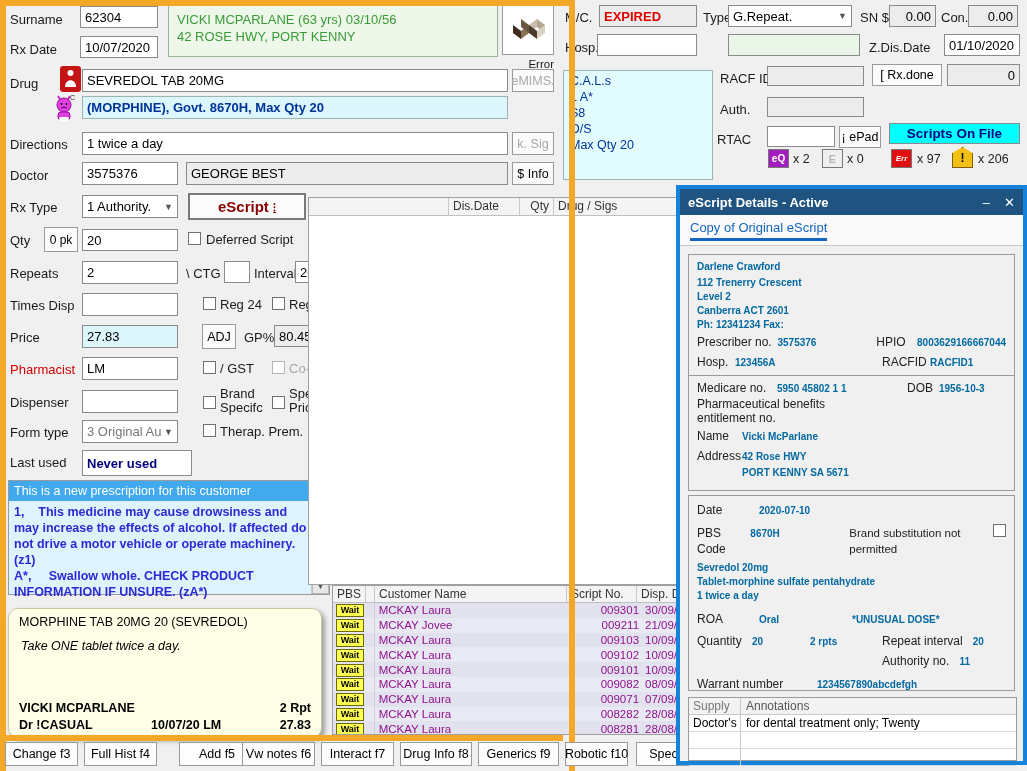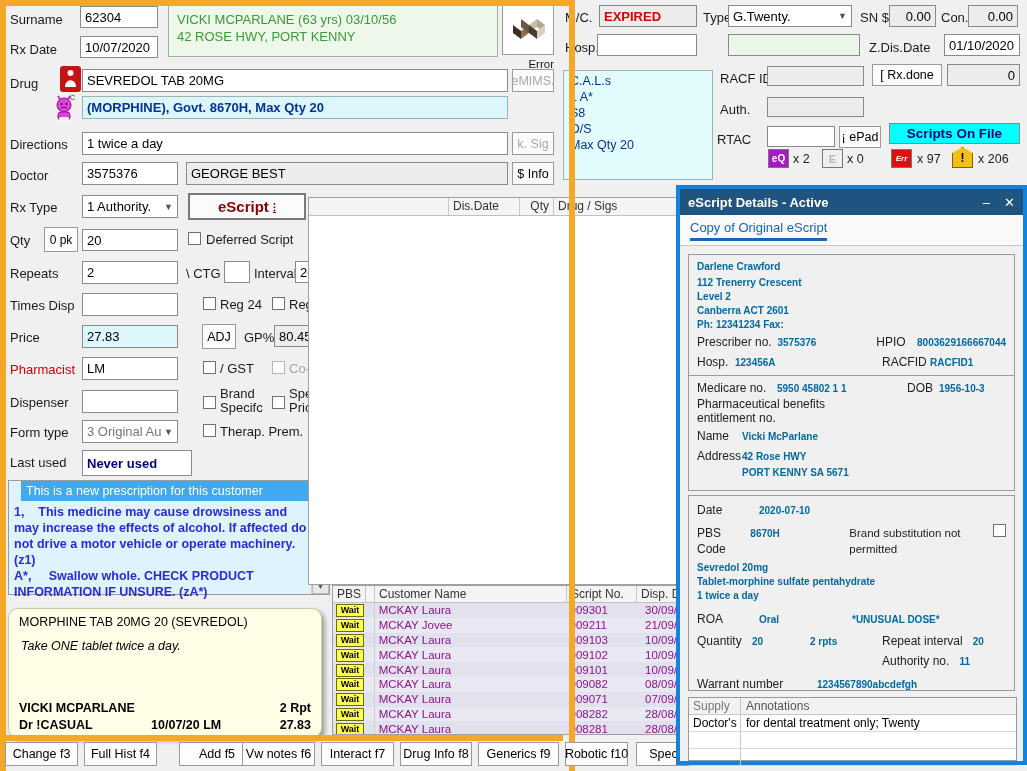--- a/index.html
+++ b/index.html
@@ -15,41 +15,41 @@
   .arr{margin-left:auto;font-size:9px;color:#555;padding-left:3px;}
   .right{justify-content:flex-end;}
   
   .frame{position:absolute;left:0;top:0;width:563px;height:771px;border:6px solid var(--frame);z-index:5;pointer-events:none;}
   .frame-strip{position:absolute;left:0;top:735px;width:563px;height:6px;background:var(--frame);z-index:5;pointer-events:none;}
   
   .patientbox{left:168px;top:5px;width:330px;height:52px;background:#EDF8EA;border:1px solid #9ab49a;padding:5px 8px;color:#3A9A35;font-size:13px;line-height:17px;}
   .errlogo{left:502px;top:5px;width:52px;height:50px;background:#fff;border:1px solid #9a9a9a;display:flex;align-items:center;justify-content:center;}
   .cyanbar{background:#DCF6FB;border:1px solid #9ab4b4;color:#003399;}
   
-  .notes{left:8px;top:480px;width:322px;height:115px;border:1px solid #9a9a9a;background:#DFF3FE;padding-left:12px;}
+  .notes{left:8px;top:480px;width:322px;height:115px;border:1px solid #9a9a9a;background:#DFF3FE;}
   .notes-head{height:20px;background:var(--notesblue);color:#fff;font-size:12.5px;display:flex;align-items:center;padding:0 5px;}
   .notes-body{position:absolute;left:0;top:20px;right:17px;bottom:0;padding:3px 5px;color:#2B2BD5;font-weight:700;font-size:12.5px;line-height:16px;white-space:pre-wrap;}
   .sbar{position:absolute;right:0;top:20px;bottom:0;width:17px;background:#F2F2F2;border-left:1px solid #c8c8c8;}
   .sarr{position:absolute;left:0;width:17px;height:16px;background:#E8E8E8;border:1px solid #b8b8b8;font-size:8px;color:#555;display:flex;align-items:center;justify-content:center;box-sizing:border-box;}
   
   .ylabel{left:8px;top:608px;width:314px;height:130px;background:#FFFFE8;border:1px solid #c9c9a2;border-radius:10px;box-shadow:3px 3px 5px rgba(0,0,0,.35);padding:6px 10px;font-size:12.5px;z-index:2;}
   .ylabel .row{position:absolute;left:10px;right:10px;display:flex;justify-content:space-between;font-weight:700;}
   
   .fbtn{top:742px;height:24px;z-index:6;background:#FDFDFD;border:1px solid #9a9a9a;}
   
   .htable{left:308px;top:197px;width:370px;height:388px;background:#fff;border:1px solid #a0a0a0;}
   .thead{display:flex;height:17px;background:#F4F4F4;border-bottom:1px solid #c0c0c0;font-size:12px;color:#333;}
   .thead>div{border-right:1px solid #c8c8c8;padding:1px 4px;box-sizing:border-box;white-space:nowrap;overflow:hidden;}
   .qtable{left:332px;top:585px;width:346px;height:150px;background:#fff;border:1px solid #a0a0a0;overflow:hidden;}
   .qrow{display:flex;height:14.8px;align-items:center;font-size:11.5px;color:#90118C;white-space:nowrap;}
   .qrow:nth-child(odd){background:#E9E9F4;}
   .qrow:nth-child(even){background:#E2E2EF;}
   .wait{display:inline-block;width:26px;height:11px;line-height:11px;background:var(--waityellow);border:1px solid #6b6b00;color:#000;font-size:9px;font-weight:700;text-align:center;margin-left:3px;}
   .qc-badge{width:33px;} .qc-gap{width:8px;border-right:1px solid #d0d0d0;height:100%;} 
-  .qc-name{width:192px;padding-left:4px;} .qc-script{width:70px;text-align:left;} .qc-date{flex:1;text-align:left;padding-left:6px;}
+  .qc-name{width:192px;padding-left:4px;} .qc-script{width:70px;text-align:right;} .qc-date{flex:1;text-align:left;padding-left:6px;}
   
   .cals{left:563px;top:70px;width:150px;height:110px;background:#E2FBFD;border:1px solid #9ab4b4;color:#003399;font-size:12.5px;padding:2px 6px;line-height:16px;}
   .cyanbtn{background:var(--cyan);color:#000080;font-weight:700;font-size:13.5px;border:1px solid #8a8a8a;}
   .cnt-ico{position:absolute;width:21px;height:19px;display:flex;align-items:center;justify-content:center;font-weight:700;color:#fff;border:1px solid #777;box-sizing:border-box;}
   .cnt-txt{position:absolute;font-size:12.5px;color:#222;}
   
   .dlg{position:absolute;left:676px;top:185px;width:351px;height:580px;border:4px solid var(--dlgblue);background:#F0F0F0;z-index:10;box-sizing:border-box;}
   .dlg-title{height:26px;background:var(--dlgtitle);color:#fff;display:flex;align-items:center;padding:0 8px;font-size:13px;font-weight:600;}
   .dlg-title .winbtn{margin-left:14px;font-size:13px;font-weight:400;}
   .dlg-tabs{height:31px;background:#FAFAFA;border-bottom:1px solid #c8c8c8;padding:5px 0 0 10px;box-sizing:border-box;}
@@ -289,21 +289,21 @@
         <span class="qc-name">MCKAY Laura</span>
         <span class="qc-script">008281</span>
         <span class="qc-date">28/08/</span>
       </div>
   </div>
 
   <div class="lbl" style="left:565px;top:10px">M/C.</div>
   <div class="inp ro" style="left:599px;top:5px;width:98px;height:22px;color:#E00000;font-weight:600">EXPIRED</div>
   <div class="lbl" style="left:703px;top:10px">Type</div>
   <div class="inp" style="left:728px;top:5px;width:124px;height:22px">
-      <span>G.Twenty.</span>
+      <span>G.Repeat.</span>
       <span class="arr">▼</span>
     </div>
   <div class="lbl" style="left:860px;top:10px">SN $</div>
   <div class="inp ro right" style="left:889px;top:5px;width:47px;height:22px">0.00</div>
   <div class="lbl" style="left:941px;top:10px">Con.</div>
   <div class="inp ro right" style="left:968px;top:5px;width:50px;height:22px">0.00</div>
 
   <div class="lbl" style="left:565px;top:40px">Hosp.</div>
   <div class="inp" style="left:597px;top:34px;width:100px;height:22px"></div>
   <div class="inp" style="left:728px;top:34px;width:132px;height:22px;background:#EAF7E8"></div>

